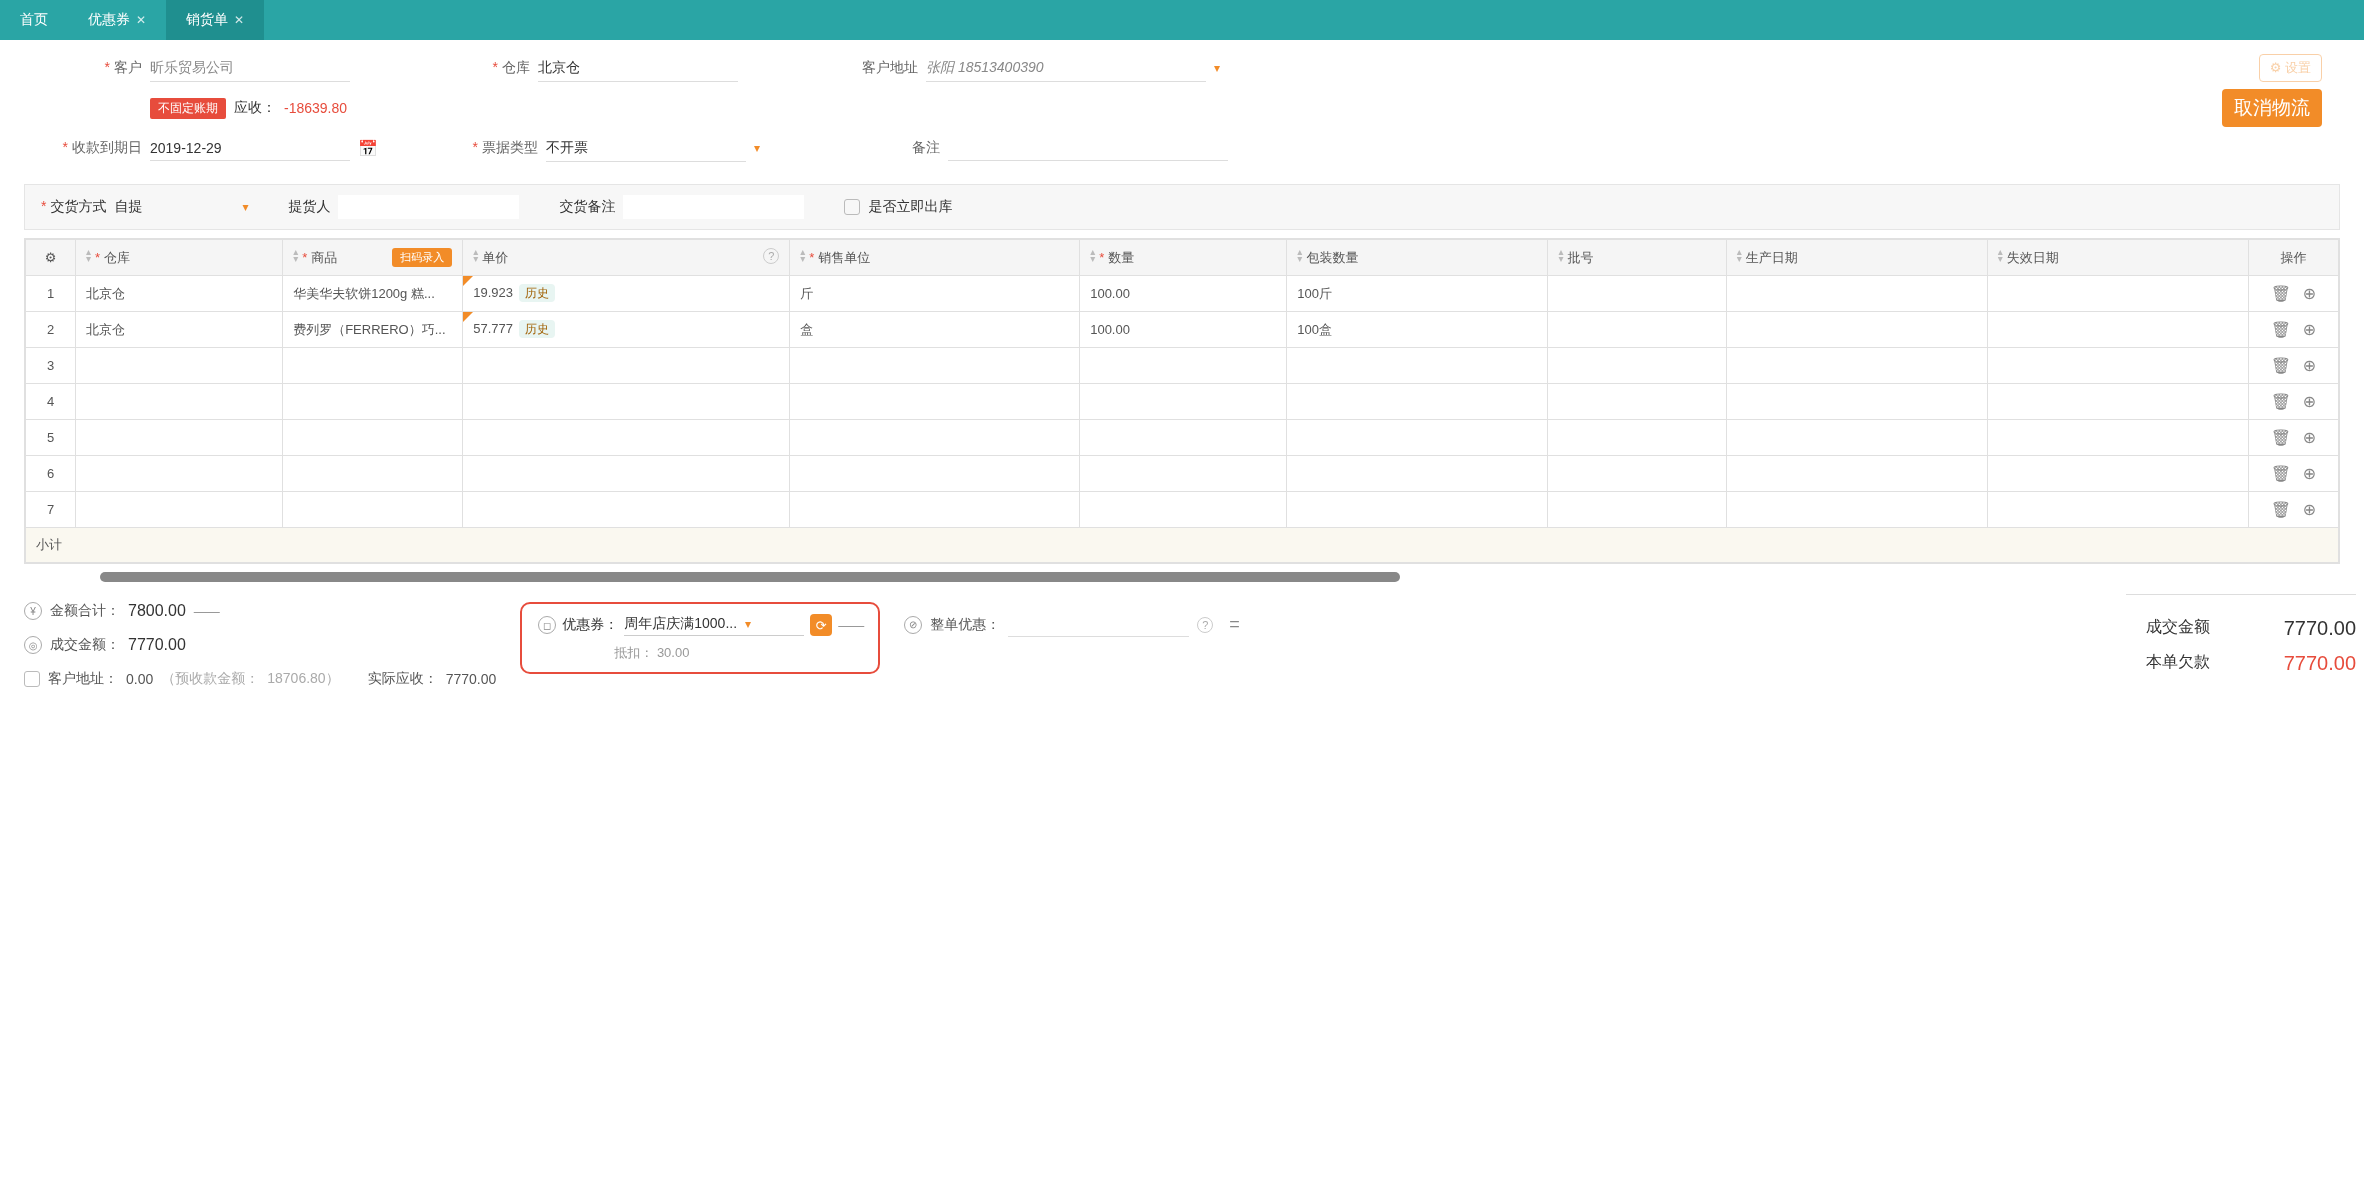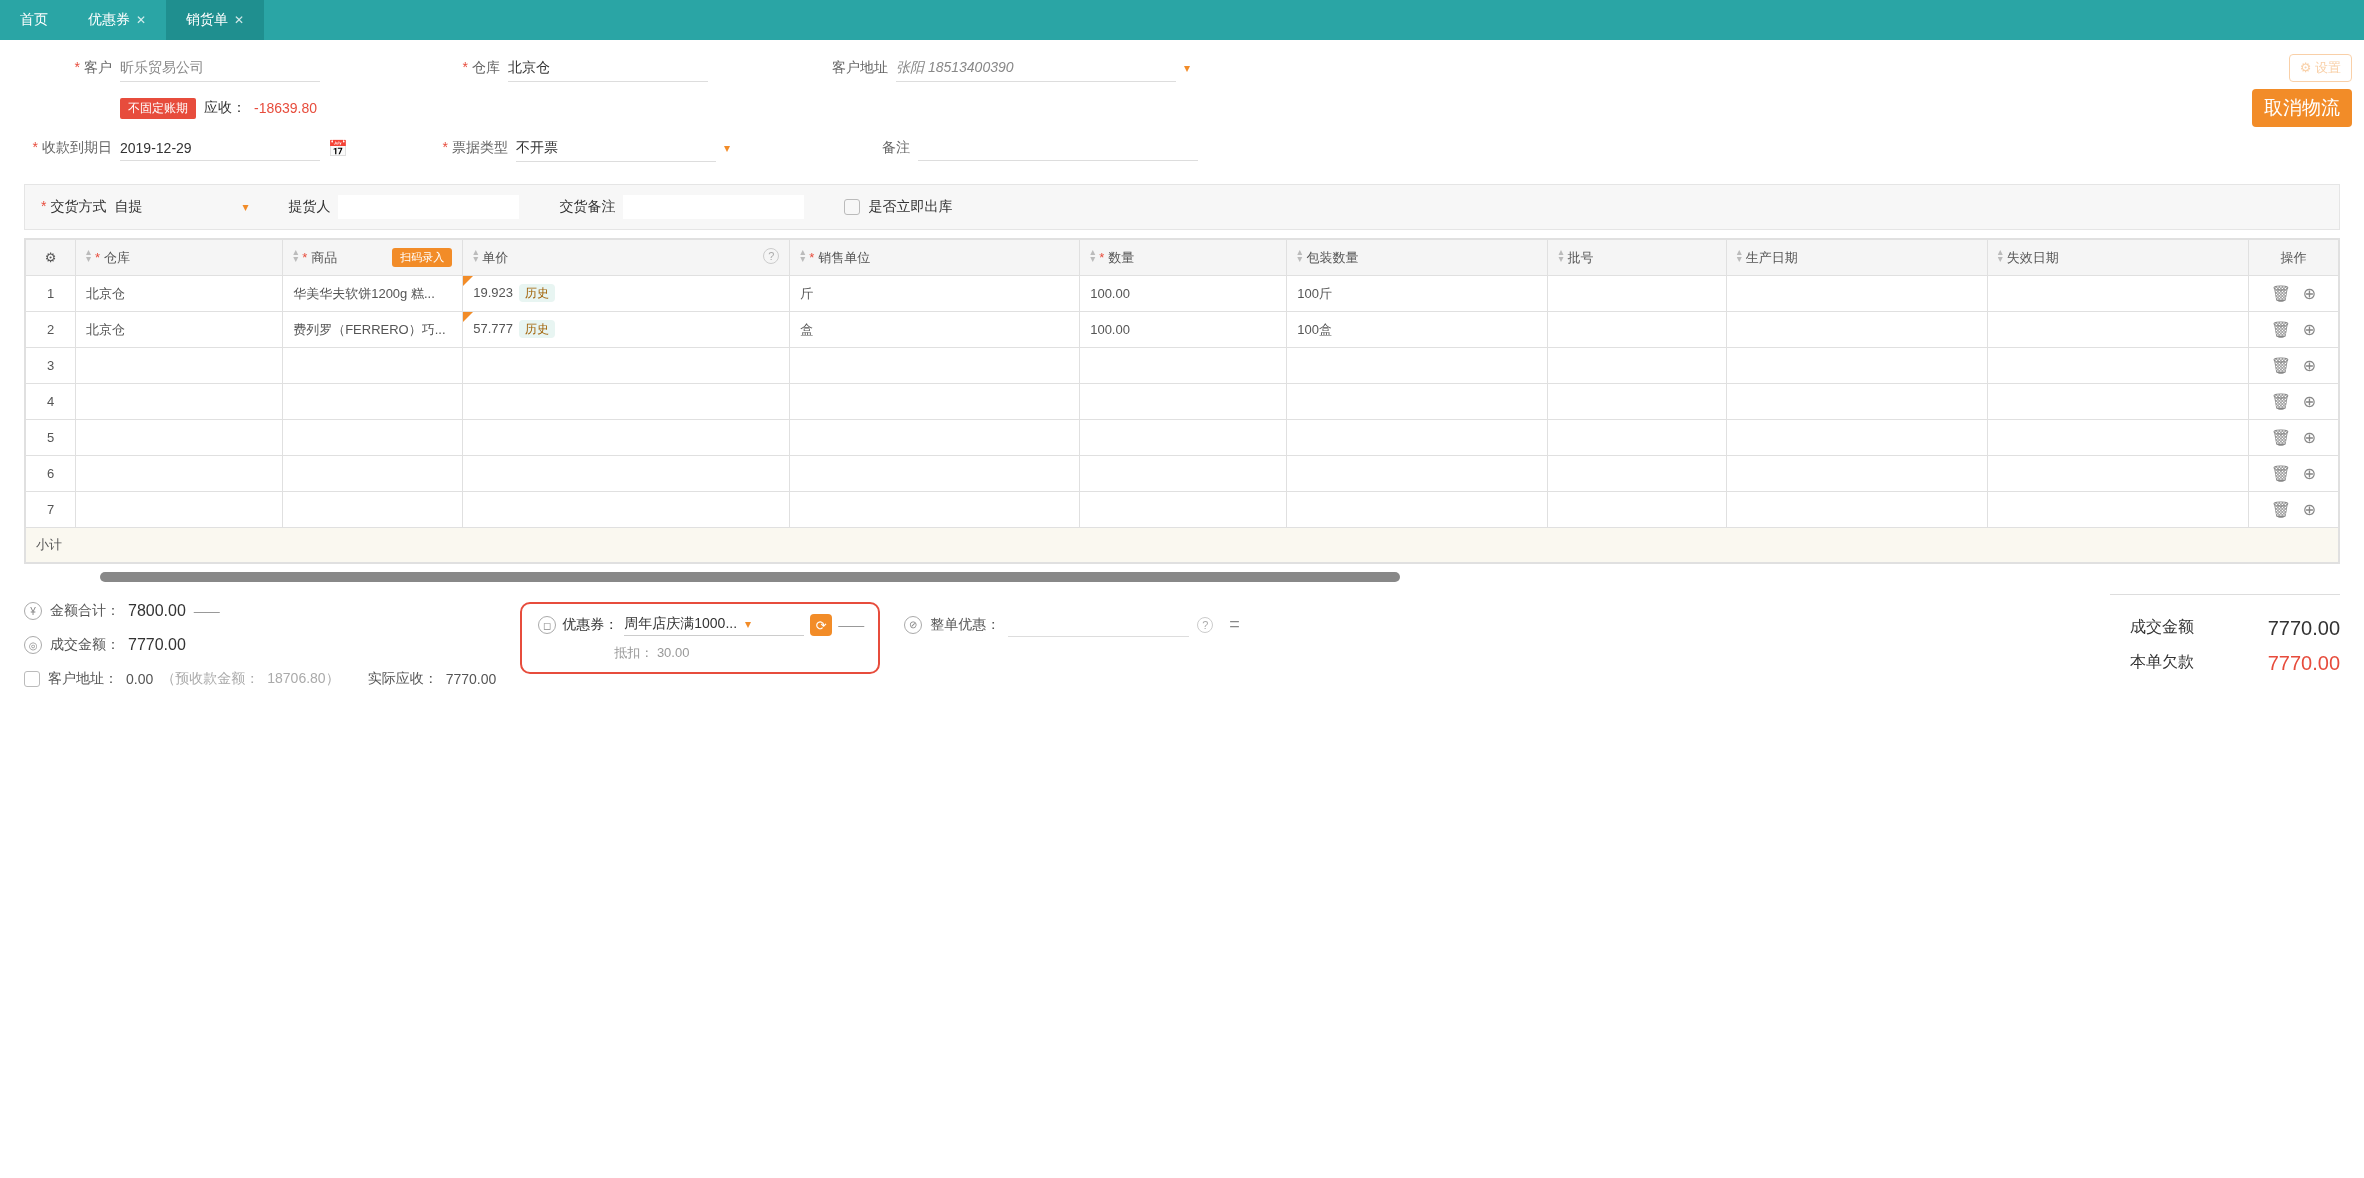--- a/index.html
+++ b/index.html
@@ -3,21 +3,21 @@
 <meta charset="utf-8">
 <style>
 * { margin: 0; padding: 0; box-sizing: border-box; }
 body { font-family: -apple-system, "Microsoft YaHei", sans-serif; font-size: 14px; color: #333; background: #fff; }
 
 .tabs { background: #2aa5a5; display: flex; height: 40px; align-items: stretch; }
 .tab { padding: 0 20px; display: flex; align-items: center; color: #fff; cursor: pointer; gap: 6px; }
 .tab.active { background: #1f8f8f; }
 .tab-close { font-size: 12px; opacity: 0.8; }
 
-.form-area { padding: 8px 12px; }
+.form-area { padding: 8px 42px; }
 .form-row { display: flex; align-items: center; min-height: 40px; gap: 20px; }
 .form-field { display: flex; align-items: center; gap: 8px; }
 .label { min-width: 100px; text-align: right; color: #666; }
 .req::before { content: "*"; color: #e74c3c; margin-right: 4px; }
 .field-input { border: none; border-bottom: 1px solid #ddd; padding: 4px 0; min-width: 200px; font-size: 14px; }
 .field-input.wide { min-width: 280px; font-style: italic; }
 .chevron-down { color: #f28c28; font-size: 12px; }
 .cal-icon { color: #f28c28; font-size: 16px; }
 
 .badge-red { background: #e74c3c; color: #fff; padding: 2px 8px; font-size: 12px; border-radius: 2px; }
@@ -53,21 +53,21 @@
 .sum-val { font-size: 16px; color: #333; }
 .circ-icon { width: 18px; height: 18px; border: 1px solid #aaa; border-radius: 50%; display: inline-flex; align-items: center; justify-content: center; font-size: 10px; color: #888; }
 .dash { color: #999; letter-spacing: -2px; }
 
 .coupon-box { border: 2.5px solid #e74c3c; border-radius: 10px; padding: 10px 16px; display: flex; flex-direction: column; gap: 8px; min-width: 340px; }
 .coupon-row { display: flex; align-items: center; gap: 6px; }
 .coupon-select { border-bottom: 1px solid #ccc; padding-bottom: 2px; display: flex; align-items: center; gap: 8px; min-width: 180px; }
 .refresh-btn { background: #f28c28; color: #fff; width: 22px; height: 22px; border-radius: 4px; display: inline-flex; align-items: center; justify-content: center; font-size: 13px; }
 .coupon-sub { color: #999; font-size: 13px; padding-left: 76px; }
 
-.totals-panel { position: absolute; right: 24px; top: 0; border-top: 1px solid #ddd; padding: 16px 0 0 20px; min-width: 230px; }
+.totals-panel { position: absolute; right: 8px; top: 0; border-top: 1px solid #ddd; padding: 16px 0 0 20px; min-width: 230px; }
 .tot-row { display: flex; justify-content: space-between; padding: 6px 0; font-size: 16px; }
 .tot-val { font-size: 20px; }
 .tot-val.red { color: #e74c3c; }
 
 .checkbox { width: 16px; height: 16px; border: 1px solid #bbb; border-radius: 3px; display: inline-block; }
 .gray-text { color: #aaa; }
 .right-actions { margin-left: auto; display: flex; gap: 8px; }
 </style>
 </head>
 <body>

